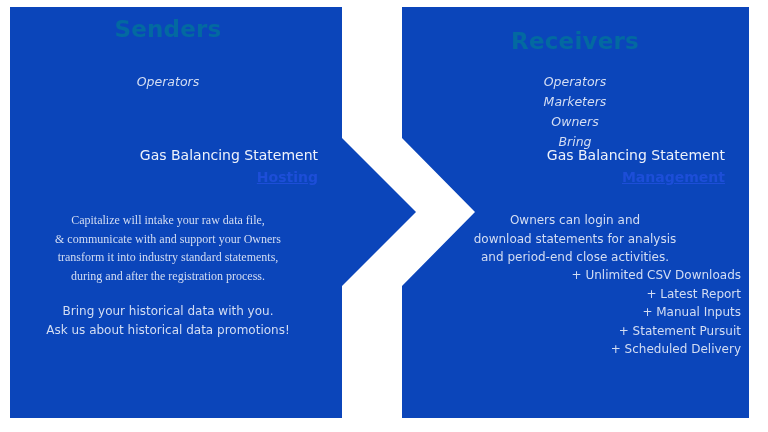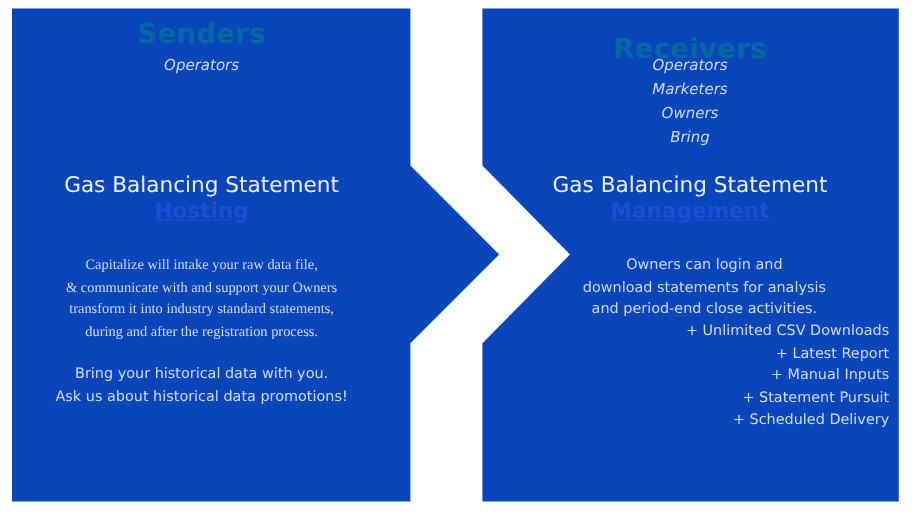--- a/index.html
+++ b/index.html
@@ -12,26 +12,26 @@
     .panel-text {
       position: absolute; text-align: center; color: #d3ddf3;
       font-size: 12px; line-height: 18.5px;
     }
     .title {
       position: absolute; text-align: center; color: #0369a1;
       font-weight: bold; font-size: 23px; letter-spacing: 0.2px;
     }
     .sublist {
       position: absolute; text-align: center; color: #d3ddf3;
-      font-style: italic; font-size: 12.5px;
+      font-style: italic; font-size: 12.5px; margin-top: 28px;
     }
     .sublist div { height: 20px; line-height: 20px; }
     .heading {
-      position: absolute; text-align: center; color: #eef2fb;
-      font-size: 18px; line-height: 22px;
+      position: absolute; text-align: right; color: #eef2fb;
+      font-size: 14px; line-height: 22px;
     }
     .heading .strong { font-weight: bold; color: #1d4ed8; display: block; text-decoration: underline; }
     .para div { white-space: nowrap; }
   </style>
 </head>
 <body>
 
 <svg class="shapes" width="768" height="432">
   <polygon points="10,7 342,7 342,138 416,212 342,286 342,418 10,418" fill="#0B45BA"></polygon>
   <polygon points="402,7 749,7 749,418 402,418 402,286 475,212 402,138" fill="#0B45BA"></polygon>
@@ -63,21 +63,21 @@
   <div class="sublist" style="left:425px; width:300px; top:44px;">
     <div>Operators</div>
     <div>Marketers</div>
     <div>Owners</div>
     <div>Bring</div>
   </div>
   <div class="heading" style="left:425px; width:300px; top:144px;">
     <span>Gas Balancing Statement</span>
     <span class="strong">Management</span>
   </div>
-  <div class="panel-text para" style="left:437px; width:300px; top:211px;">
+  <div class="panel-text para" style="left:425px; width:300px; top:211px;">
     <div>Owners can login and</div>
     <div>download statements for analysis</div>
     <div>and period-end close activities.</div>
   </div>
   <div class="panel-text para" style="left:441px; width:300px; top:266px;text-align:right;">
     <div>+ Unlimited CSV Downloads</div>
     <div>+ Latest Report</div>
     <div>+ Manual Inputs</div>
     <div>+ Statement Pursuit</div>
     <div>+ Scheduled Delivery</div>

